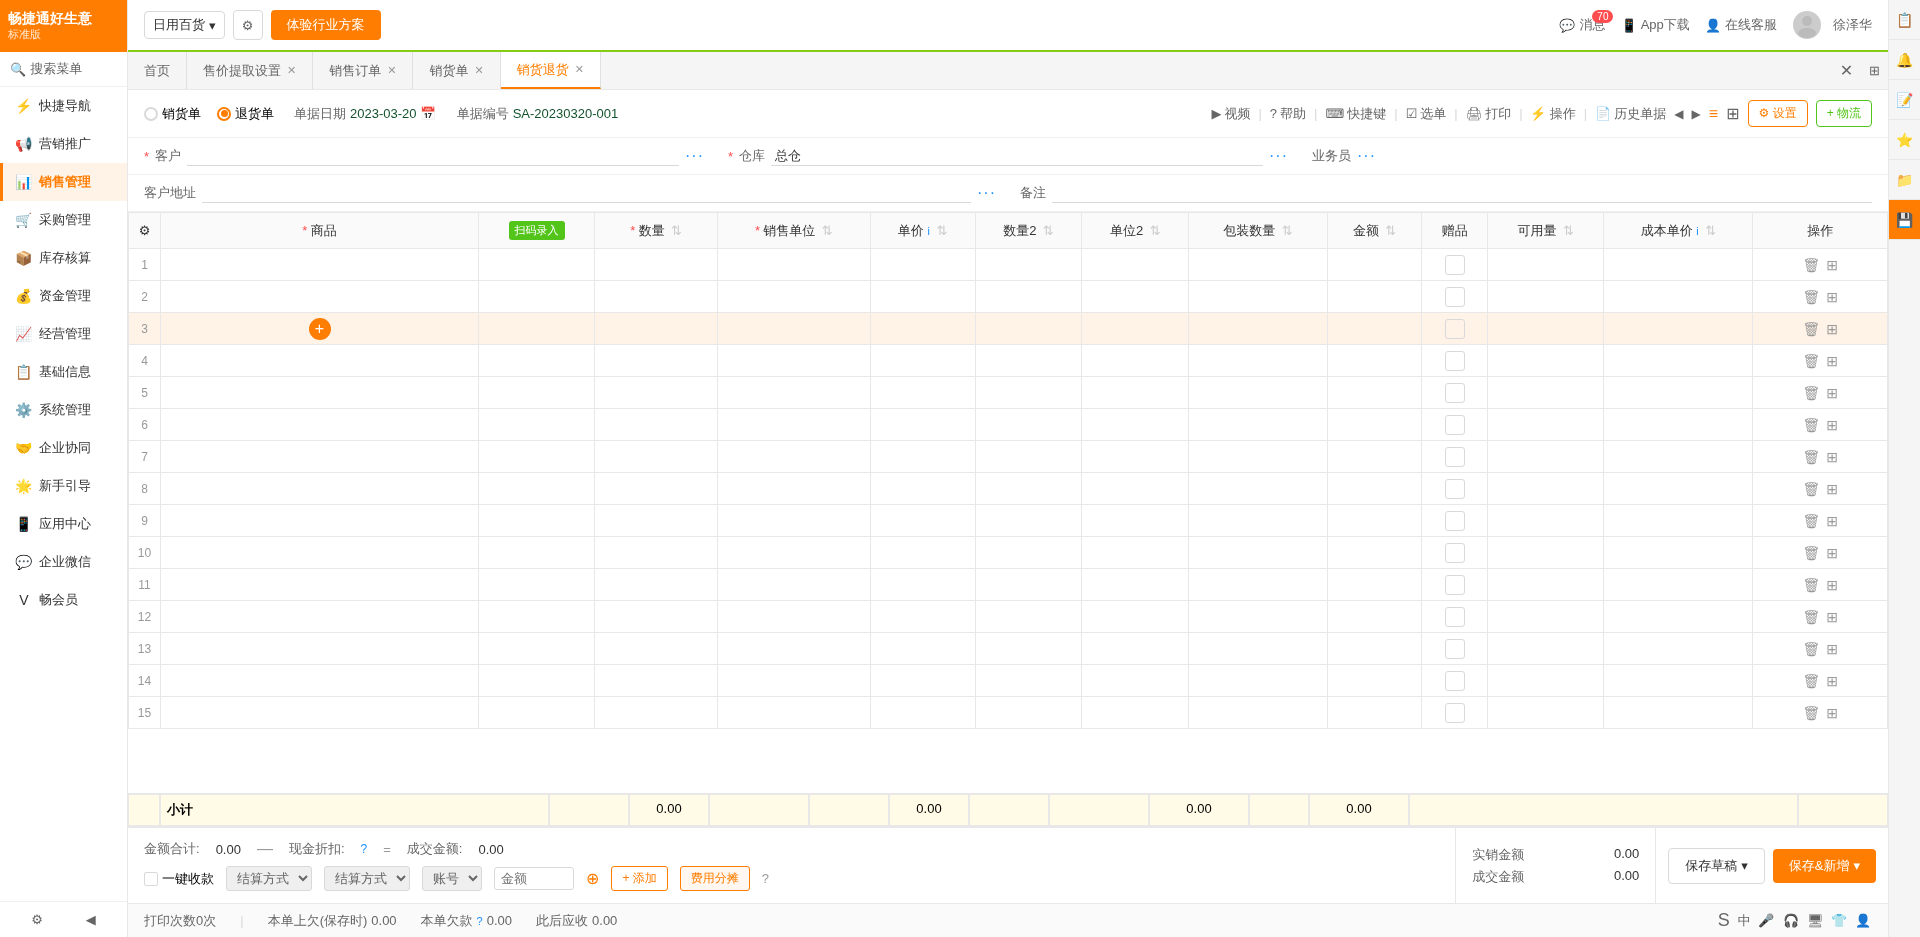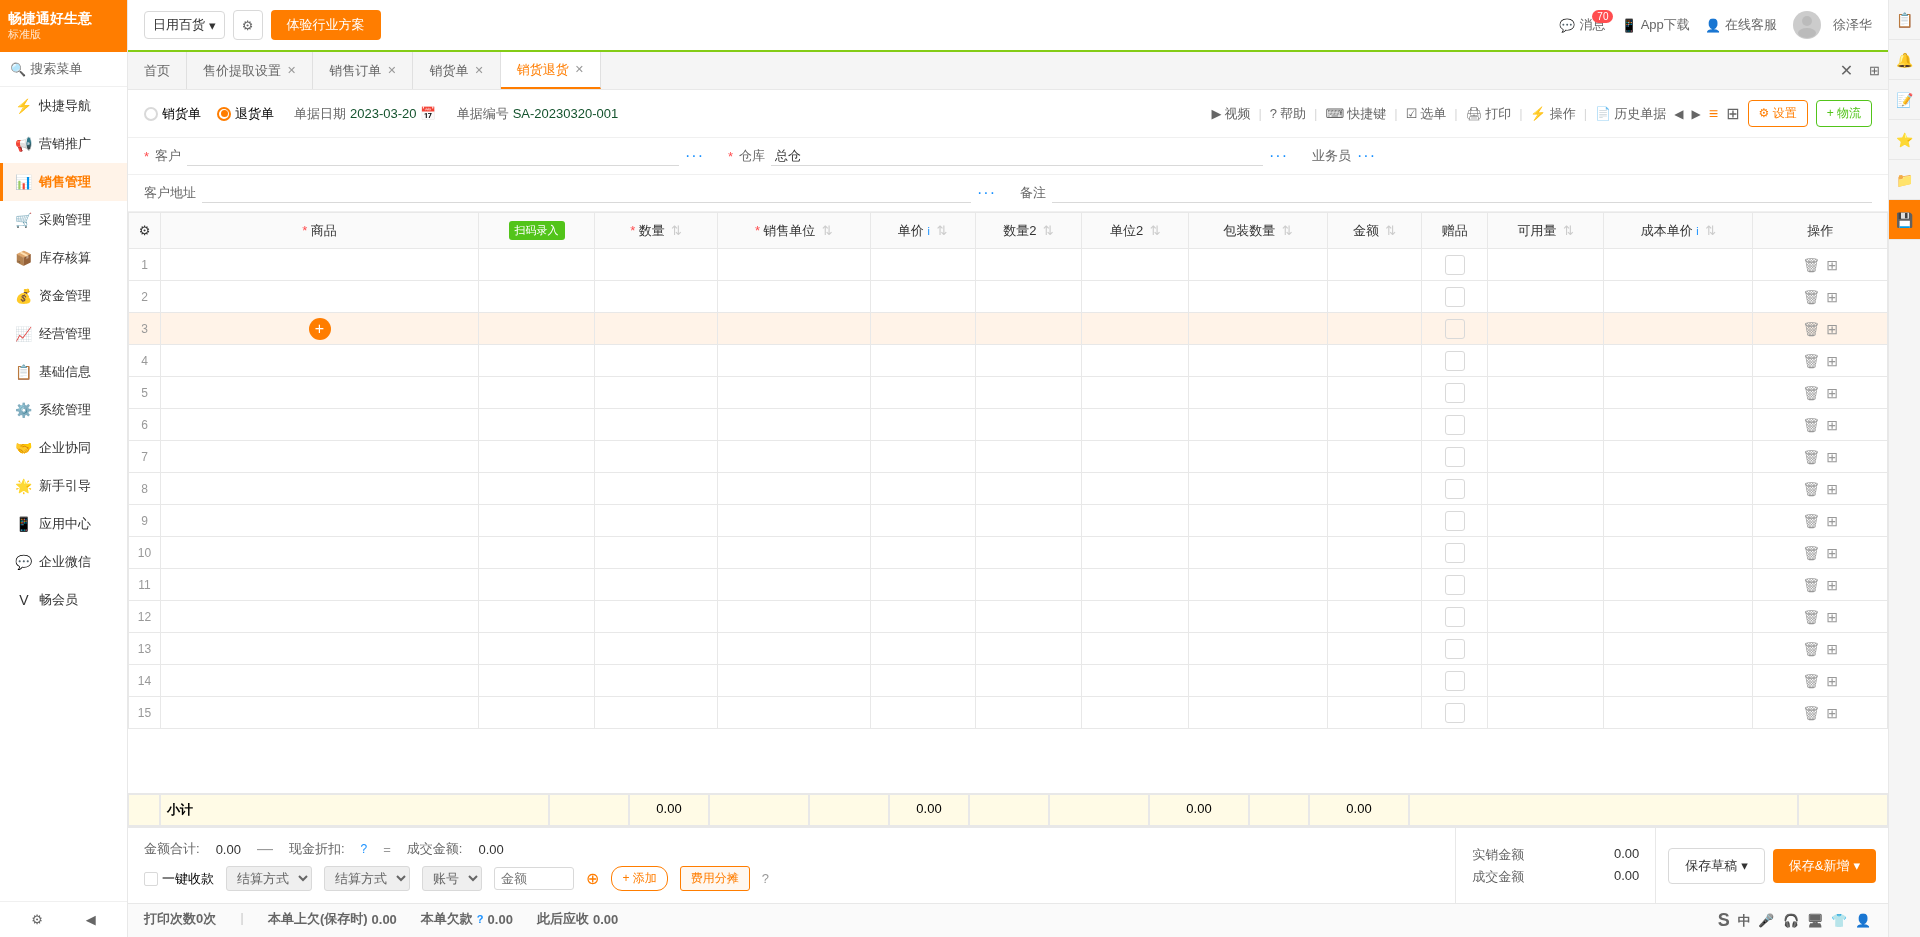--- a/index.html
+++ b/index.html
@@ -81,25 +81,25 @@
     .add-row-btn { width: 22px; height: 22px; background: #ff7d00; border-radius: 50%; color: #fff; display: flex; align-items: center; justify-content: center; cursor: pointer; font-size: 16px; margin: auto; }
     .total-row { display: flex; align-items: center; gap: 16px; padding: 4px 0; }
     .total-label { color: #666; }
     .total-value { color: #333; font-weight: 500; }
     .minus-icon { color: #999; font-size: 16px; }
     .payment-row { display: flex; align-items: center; gap: 12px; padding: 4px 0; }
     .payment-checkbox { display: flex; align-items: center; gap: 4px; cursor: pointer; }
     .cb { width: 14px; height: 14px; border: 1px solid #d9d9d9; border-radius: 2px; }
     .payment-select { border: 1px solid #d9d9d9; border-radius: 3px; padding: 3px 6px; color: #666; cursor: pointer; }
     .payment-input { border: 1px solid #d9d9d9; border-radius: 3px; padding: 3px 6px; width: 80px; color: #333; }
-    .add-btn { background: #fff; border: 1px solid #ff7d00; color: #ff7d00; border-radius: 11px; padding: 3px 10px; cursor: pointer; font-size: 12px; }
+    .add-btn { background: #fff; border: 1px solid #ff7d00; color: #ff7d00; border-radius: 3px; padding: 3px 10px; cursor: pointer; font-size: 12px; }
     .fee-btn { background: #fff7f0; border: 1px solid #ff7d00; color: #ff7d00; border-radius: 3px; padding: 3px 10px; cursor: pointer; font-size: 12px; }
 
     
-    .statusbar { padding: 6px 16px; border-top: 1px solid #e8e8e8; background: #fafafa; display: flex; align-items: flex-start; gap: 24px; font-size: 12px; color: #666; font-weight: bold; }
+    .statusbar { padding: 6px 16px; border-top: 1px solid #e8e8e8; background: #fafafa; display: flex; align-items: center; gap: 24px; font-size: 12px; color: #666; }
     .status-item { display: flex; align-items: center; gap: 4px; }
     .summary-row { display: flex; justify-content: space-between; padding: 2px 0; font-size: 12px; }
     .summary-label { color: #666; }
     .summary-value { color: #333; font-weight: 500; }
     .btn-save-draft { background: #fff; border: 1px solid #d9d9d9; color: #333; border-radius: 4px; padding: 8px 16px; cursor: pointer; display: flex; align-items: center; gap: 4px; }
     .btn-save-new { background: #ff7d00; border: none; color: #fff; border-radius: 4px; padding: 8px 16px; cursor: pointer; display: flex; align-items: center; gap: 4px; font-weight: 500; }
 
     
     .right-icons { display: flex; flex-direction: column; gap: 0; background: #f5f5f5; border-left: 1px solid #e8e8e8; width: 32px; }
     .right-icon-btn { width: 32px; height: 40px; display: flex; align-items: center; justify-content: center; cursor: pointer; color: #666; border-bottom: 1px solid #e8e8e8; font-size: 14px; }

